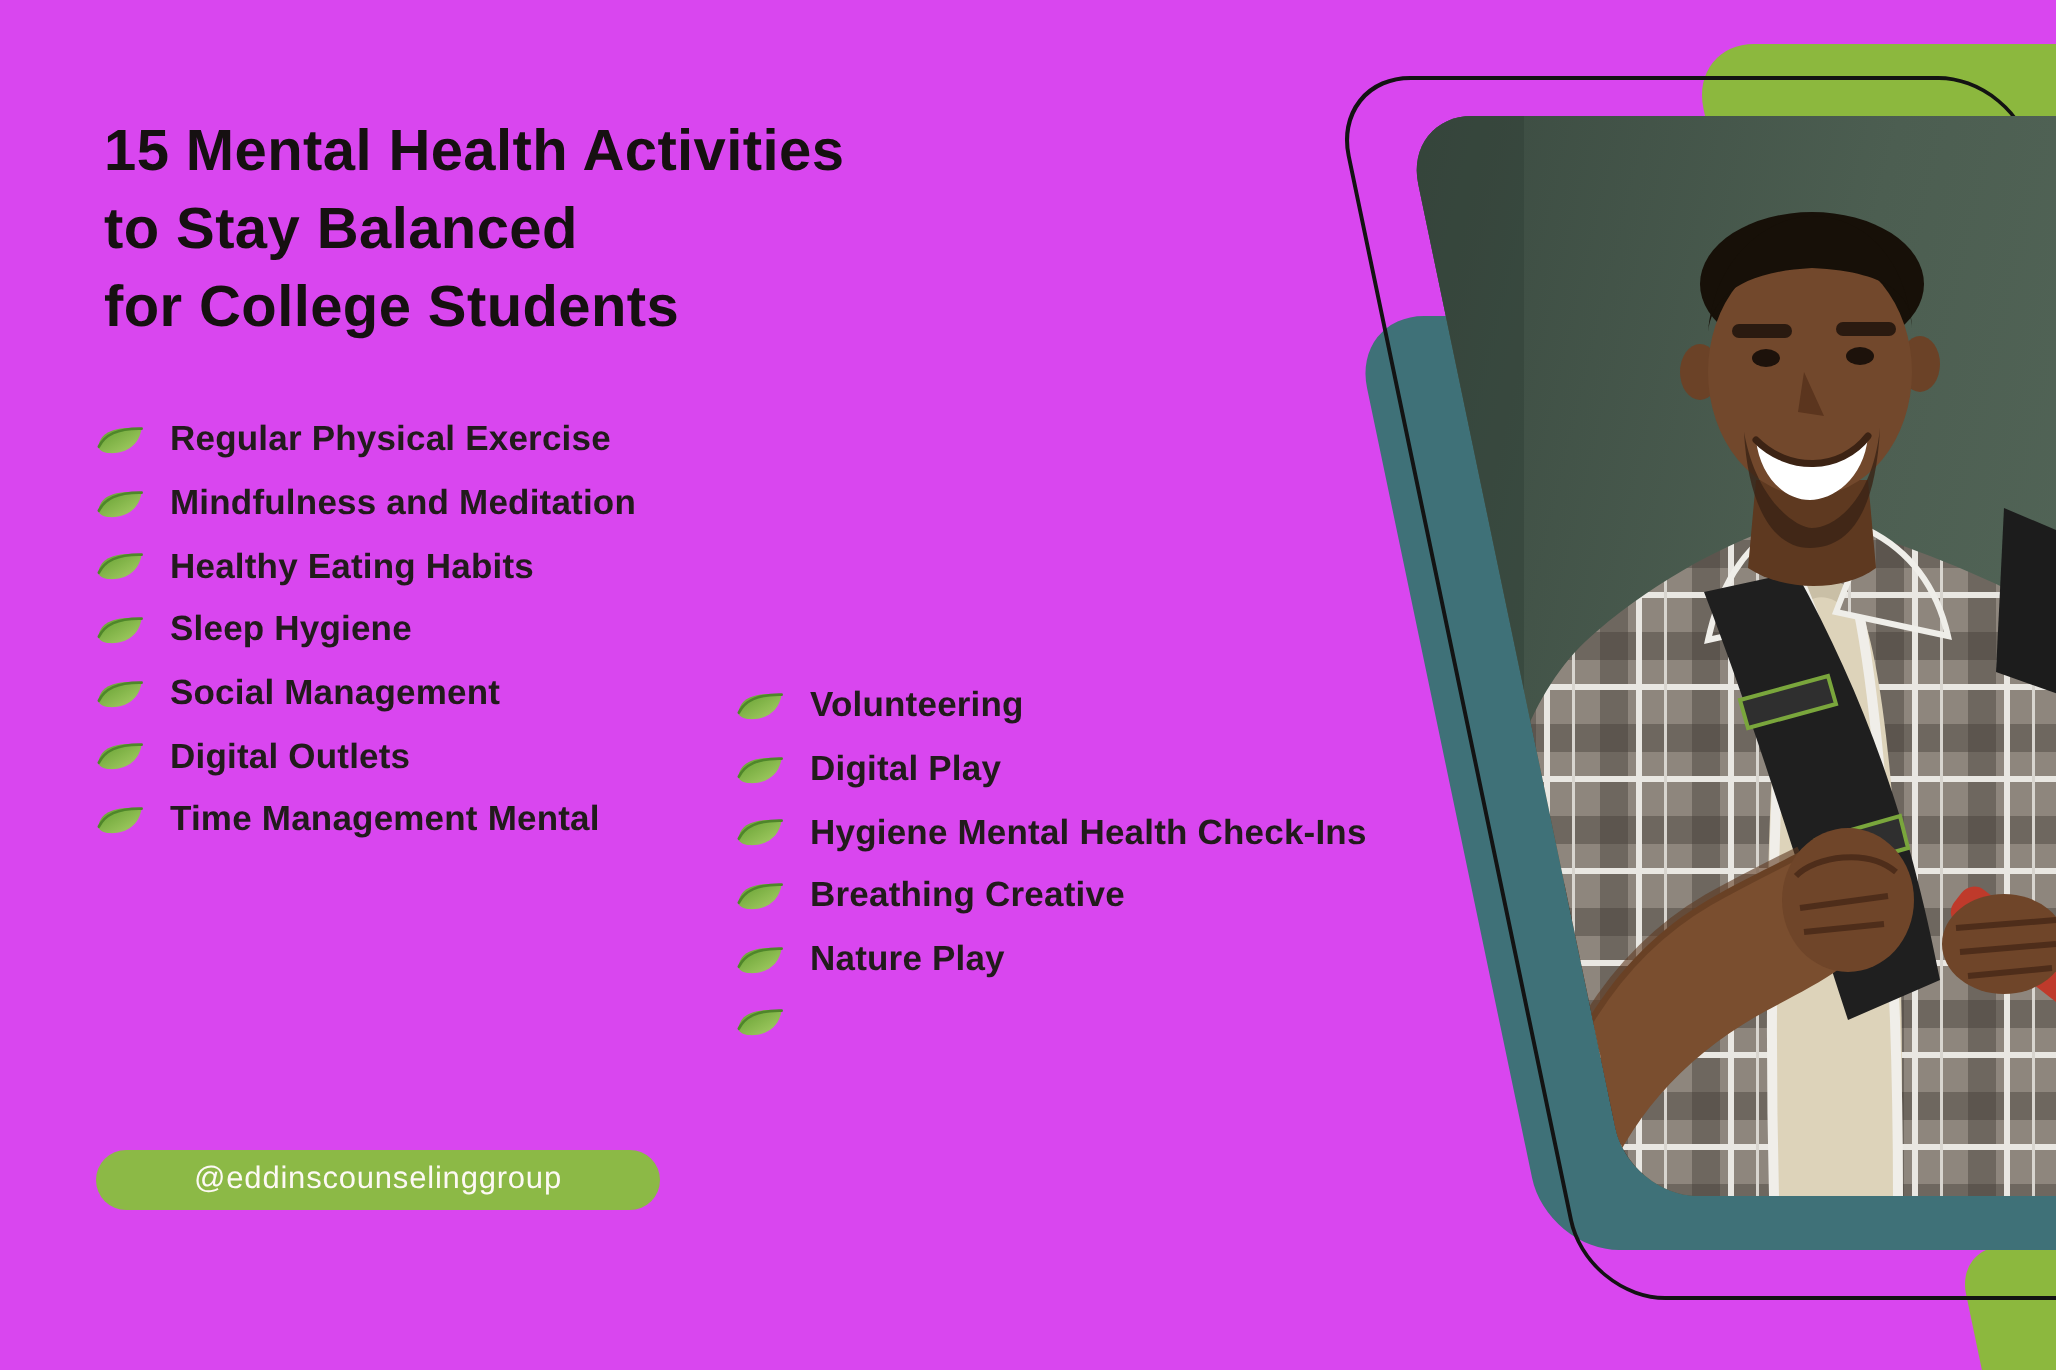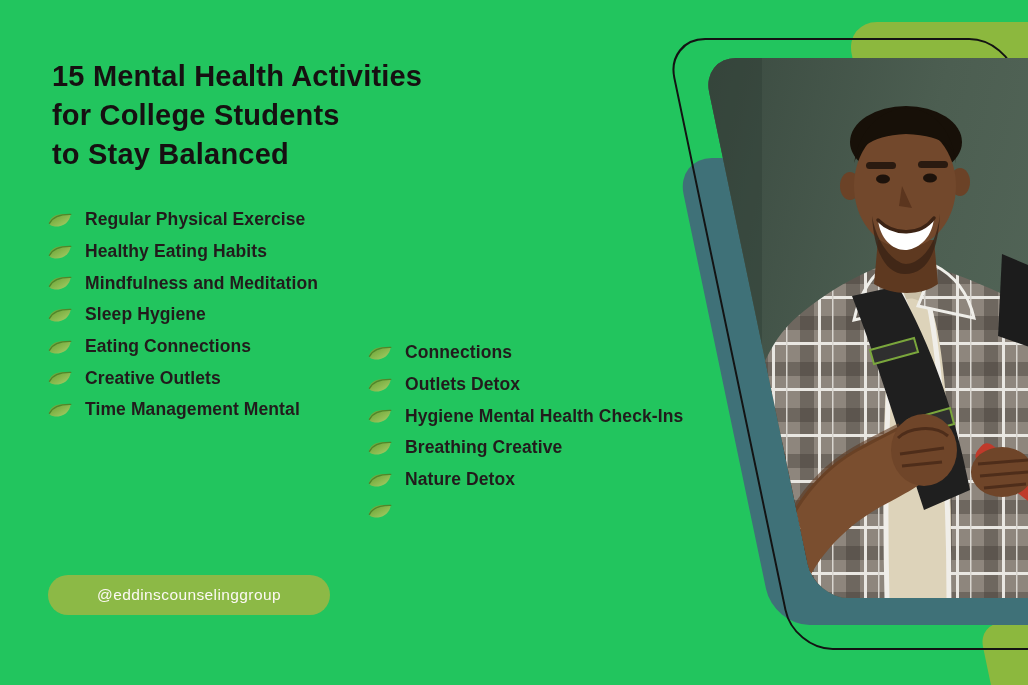--- a/index.html
+++ b/index.html
@@ -1,35 +1,35 @@
 <!DOCTYPE html>
 <html><head>
 <meta charset="utf-8">
 <style>
   html,body{margin:0;padding:0;background:#ffffff;}
   .canvas{
     position:relative;width:1028px;height:685px;overflow:hidden;
-    background:#22c55e;font-family:"Liberation Sans",sans-serif;
+    background:#d946ef;font-family:"Liberation Sans",sans-serif;
     -webkit-font-smoothing:antialiased;
   }
   
   .title{
     position:absolute;left:52px;top:38px;
     font-size:29px;line-height:39px;font-weight:700;
     color:#161011;letter-spacing:.2px;
   }
   .title span{display:block;}
   .list{position:absolute;margin:0;padding:0;list-style:none;display:flex;flex-direction:column;}
   .list li{display:flex;align-items:center;gap:13px;height:31.7px;
     font-size:17.5px;font-weight:700;color:#221b1c;letter-spacing:.1px;white-space:nowrap;}
   .list-left{left:48px;top:204px;}
   .list-right{left:368px;top:337px;}
   .leaf{width:24px;height:18px;flex:0 0 auto;}
   .badge{
-    position:absolute;left:48px;top:575px;width:282px;height:40px;
+    position:absolute;left:48px;top:575px;width:282px;height:30px;
     border-radius:23px;background:#8cb946;color:#fdf9f4;
     display:flex;align-items:center;justify-content:center;
     font-size:15.5px;font-weight:400;letter-spacing:.4px;
   }
   
   .shape{position:absolute;transform-origin:0 0;}
   .shape-lime-top{left:845px;top:22px;width:360px;height:170px;
     background:#8cb83e;border-radius:32px;transform:skewX(11.8deg);}
   .shape-lime-bottom{left:978px;top:623px;width:260px;height:140px;
     background:#8cb83e;border-radius:24px 0 0 0;transform:skewX(11.8deg);}
@@ -140,99 +140,99 @@
       <g>
         <rect x="270" y="398" width="78" height="22" rx="8" transform="rotate(38 300 410)" fill="#bf3a2b"></rect>
         <ellipse cx="300" cy="414" rx="31" ry="25" fill="#6f4529"></ellipse>
         <path d="M276,406 L326,402 M278,418 L326,414 M282,430 L324,426" stroke="#4e2d1a" stroke-width="3" fill="none"></path>
       </g>
     </svg>
   </div>
 
   <h1 class="title">
     <span>15 Mental Health Activities</span>
+    <span>to Stay Balanced</span>
     <span>for College Students</span>
-    <span>to Stay Balanced</span>
   </h1>
 
   <ul class="list list-left">
     <li>
         <svg class="leaf">
           <use href="#leaf-shape"></use>
         </svg>
         <span>Regular Physical Exercise</span>
       </li>
     <li>
         <svg class="leaf">
           <use href="#leaf-shape"></use>
         </svg>
+        <span>Mindfulness and Meditation</span>
+      </li>
+    <li>
+        <svg class="leaf">
+          <use href="#leaf-shape"></use>
+        </svg>
         <span>Healthy Eating Habits</span>
       </li>
     <li>
         <svg class="leaf">
           <use href="#leaf-shape"></use>
         </svg>
-        <span>Mindfulness and Meditation</span>
-      </li>
-    <li>
-        <svg class="leaf">
-          <use href="#leaf-shape"></use>
-        </svg>
         <span>Sleep Hygiene</span>
       </li>
     <li>
         <svg class="leaf">
           <use href="#leaf-shape"></use>
         </svg>
-        <span>Eating Connections</span>
-      </li>
-    <li>
-        <svg class="leaf">
-          <use href="#leaf-shape"></use>
-        </svg>
-        <span>Creative Outlets</span>
+        <span>Social Management</span>
+      </li>
+    <li>
+        <svg class="leaf">
+          <use href="#leaf-shape"></use>
+        </svg>
+        <span>Digital Outlets</span>
       </li>
     <li>
         <svg class="leaf">
           <use href="#leaf-shape"></use>
         </svg>
         <span>Time Management Mental</span>
       </li>
   </ul>
 
   <ul class="list list-right">
     <li>
         <svg class="leaf">
           <use href="#leaf-shape"></use>
         </svg>
-        <span>Connections</span>
-      </li>
-    <li>
-        <svg class="leaf">
-          <use href="#leaf-shape"></use>
-        </svg>
-        <span>Outlets Detox</span>
+        <span>Volunteering</span>
+      </li>
+    <li>
+        <svg class="leaf">
+          <use href="#leaf-shape"></use>
+        </svg>
+        <span>Digital Play</span>
       </li>
     <li>
         <svg class="leaf">
           <use href="#leaf-shape"></use>
         </svg>
         <span>Hygiene Mental Health Check-Ins</span>
       </li>
     <li>
         <svg class="leaf">
           <use href="#leaf-shape"></use>
         </svg>
         <span>Breathing Creative</span>
       </li>
     <li>
         <svg class="leaf">
           <use href="#leaf-shape"></use>
         </svg>
-        <span>Nature Detox</span>
+        <span>Nature Play</span>
       </li>
     <li>
         <svg class="leaf">
           <use href="#leaf-shape"></use>
         </svg>
       </li>
   </ul>
 
   <div class="badge">@eddinscounselinggroup</div>
 

